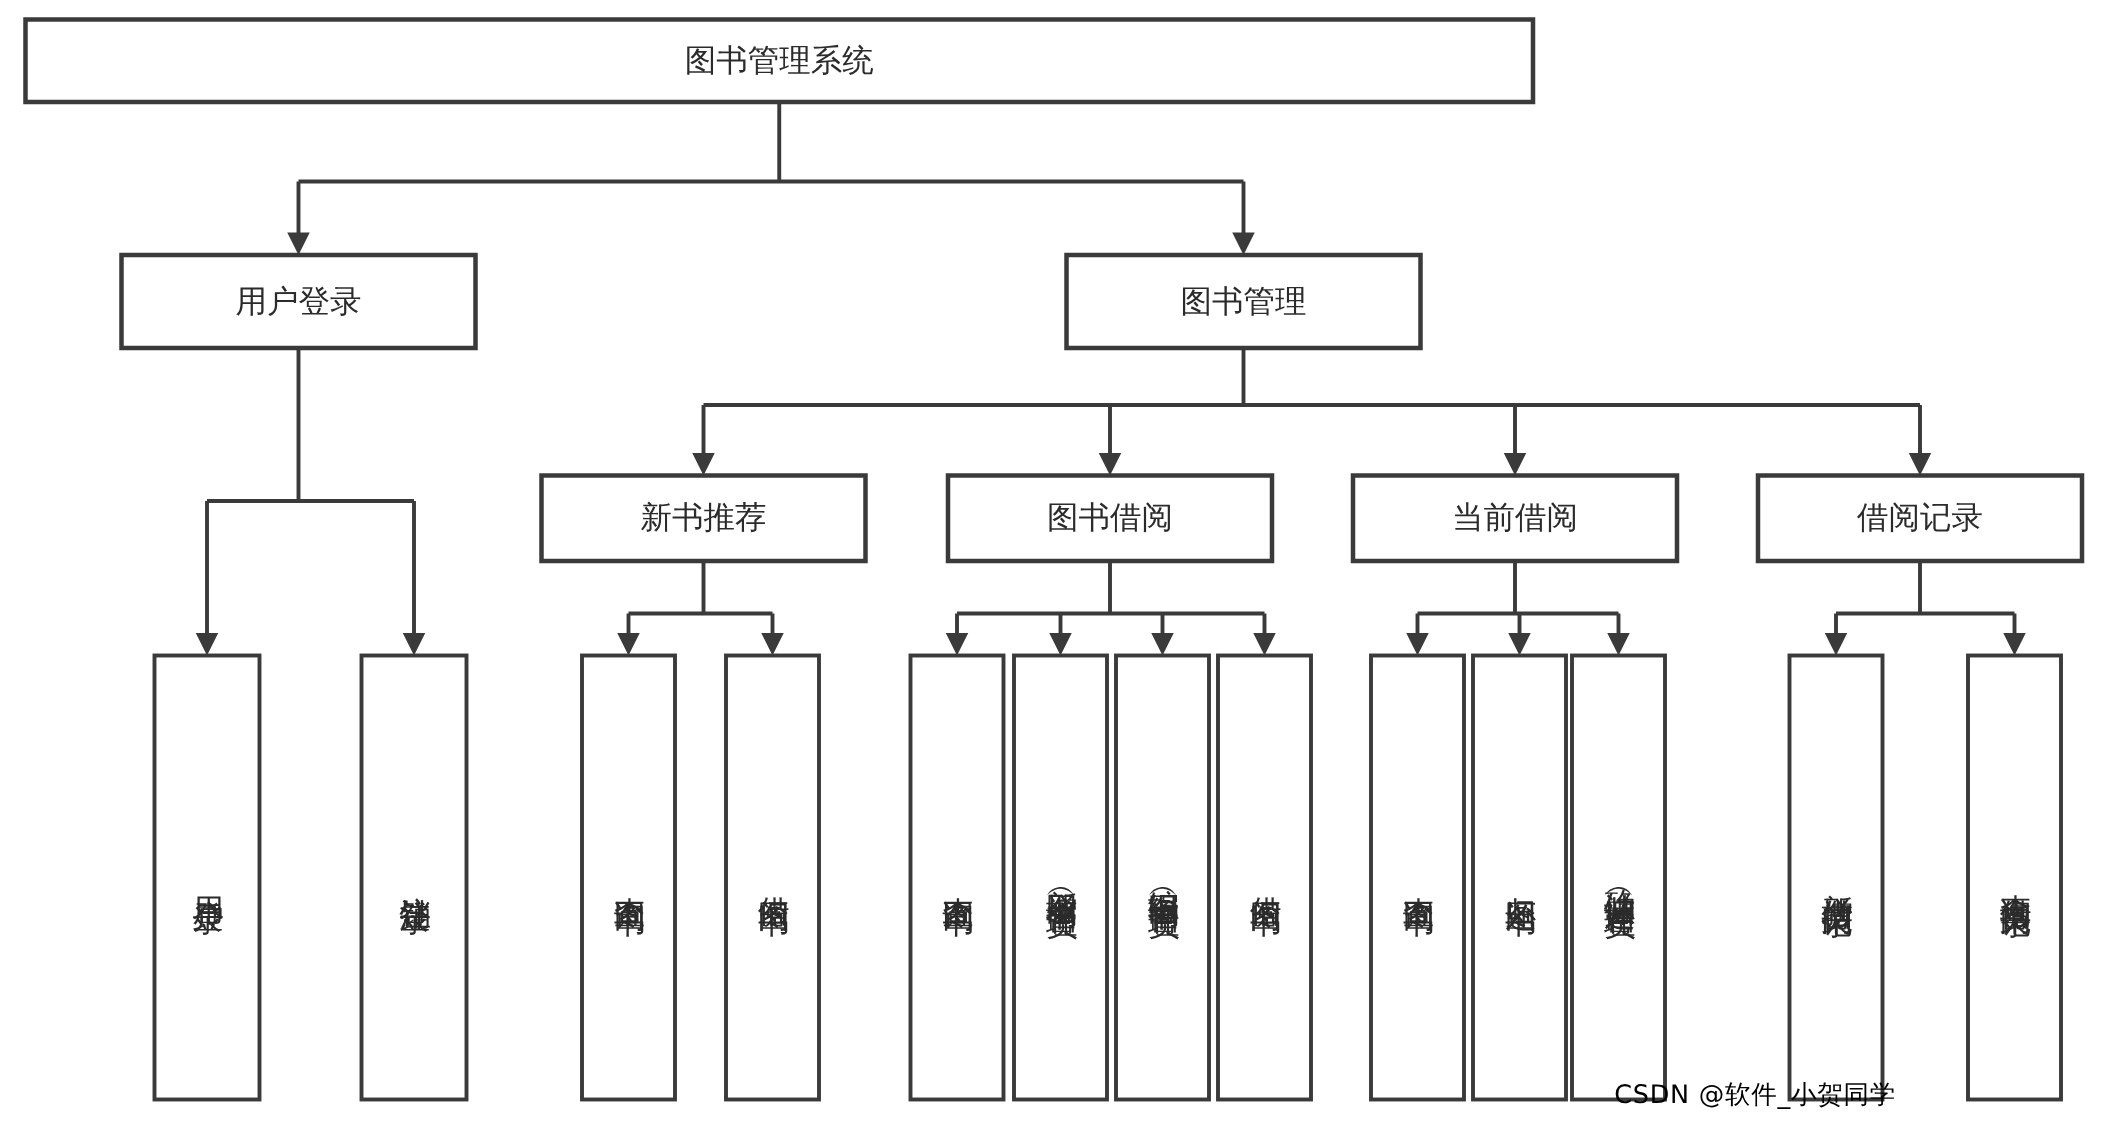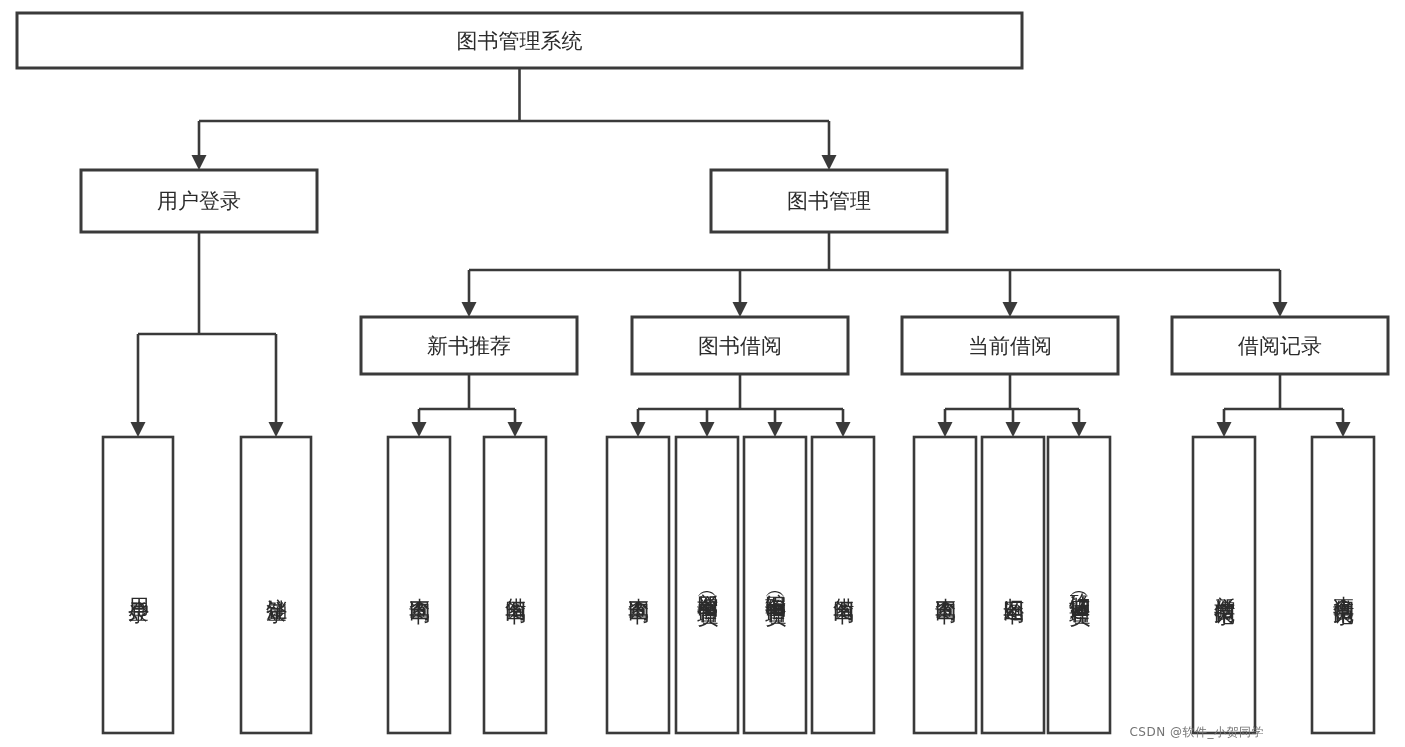--- a/index.html
+++ b/index.html
@@ -72,22 +72,22 @@
     letter-spacing: 2px;
     color: #2b2b2b;
     text-align: center;
     white-space: nowrap;
   }
   .watermark {
     position: absolute;
     right: 12px;
     bottom: 6px;
     font-family: "DejaVu Sans", "Liberation Sans", sans-serif;
-    font-size: 12px;
-    color: #737373;
+    font-size: 17px;
+    color: #000000;
     letter-spacing: 0.5px;
     white-space: nowrap;
     user-select: none;
     margin-left: 12px;
   }
 </style>
 </head>
 <body>
 
 <div id="diagram-root">

